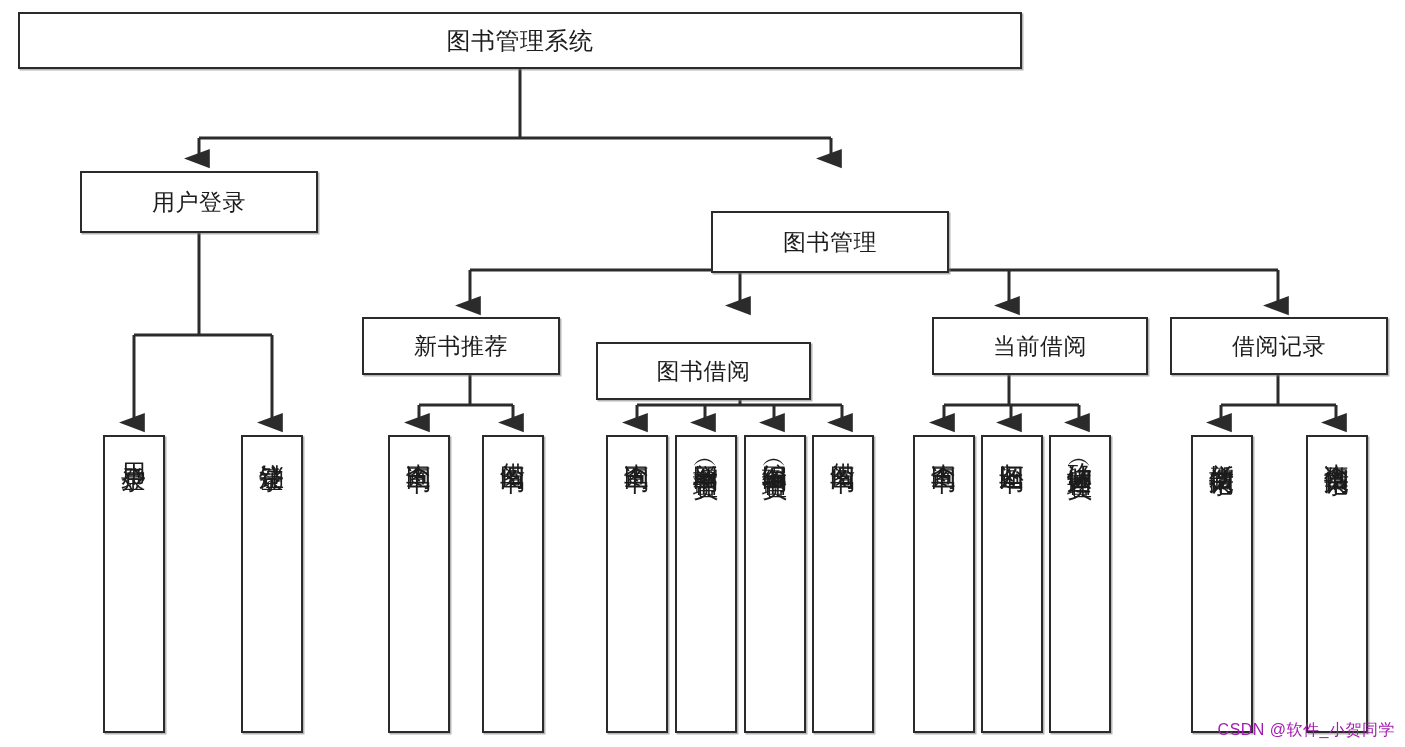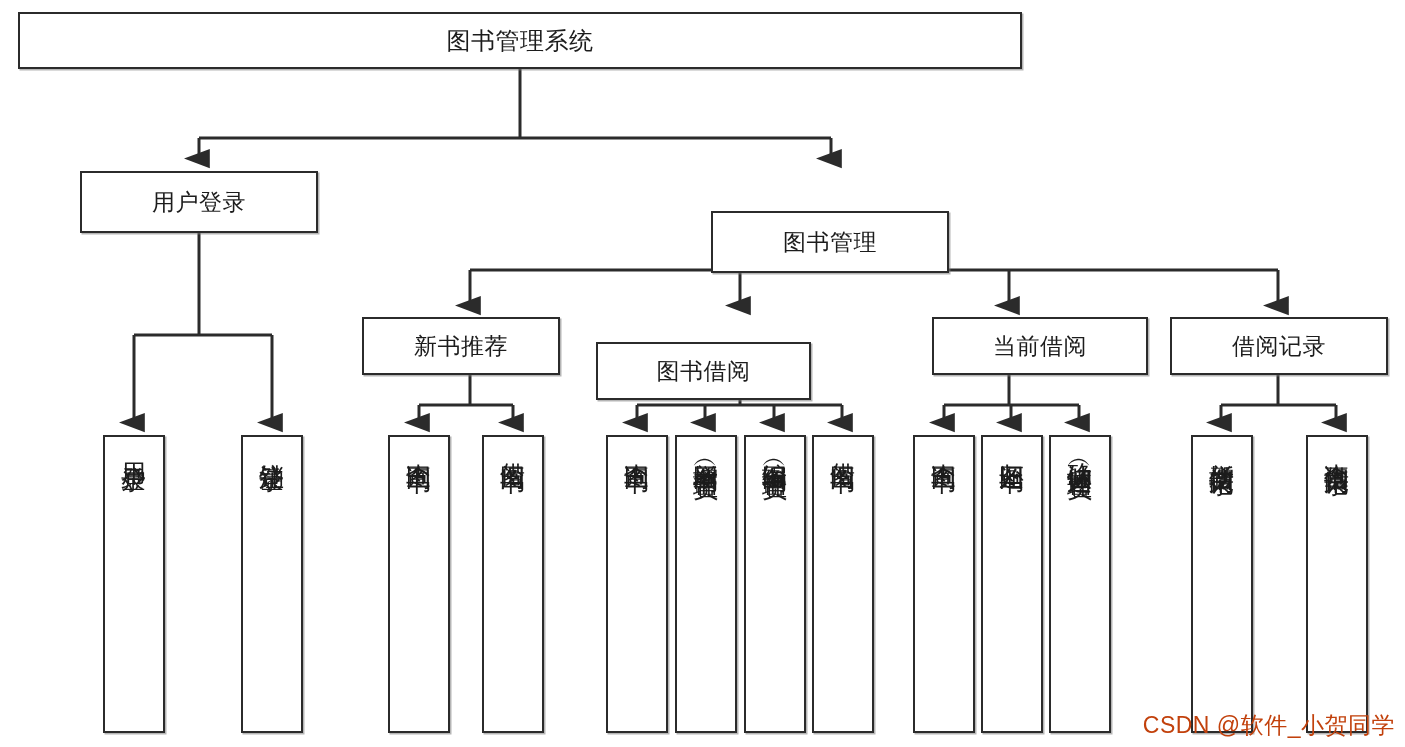--- a/index.html
+++ b/index.html
@@ -57,22 +57,22 @@
     font-size: 25px;
     line-height: 1.04;
     letter-spacing: 2px;
     white-space: nowrap;
     margin: 0 auto;
   }
   .watermark {
     position: absolute;
     right: 10px;
     bottom: 6px;
-    font-size: 23px;
-    color: #c2410c;
+    font-size: 16px;
+    color: #a21caf;
     letter-spacing: 0.5px;
     white-space: nowrap;
     text-align: center;
   }
 </style>
 </head>
 <body>
 
 <div id="canvas">
 

